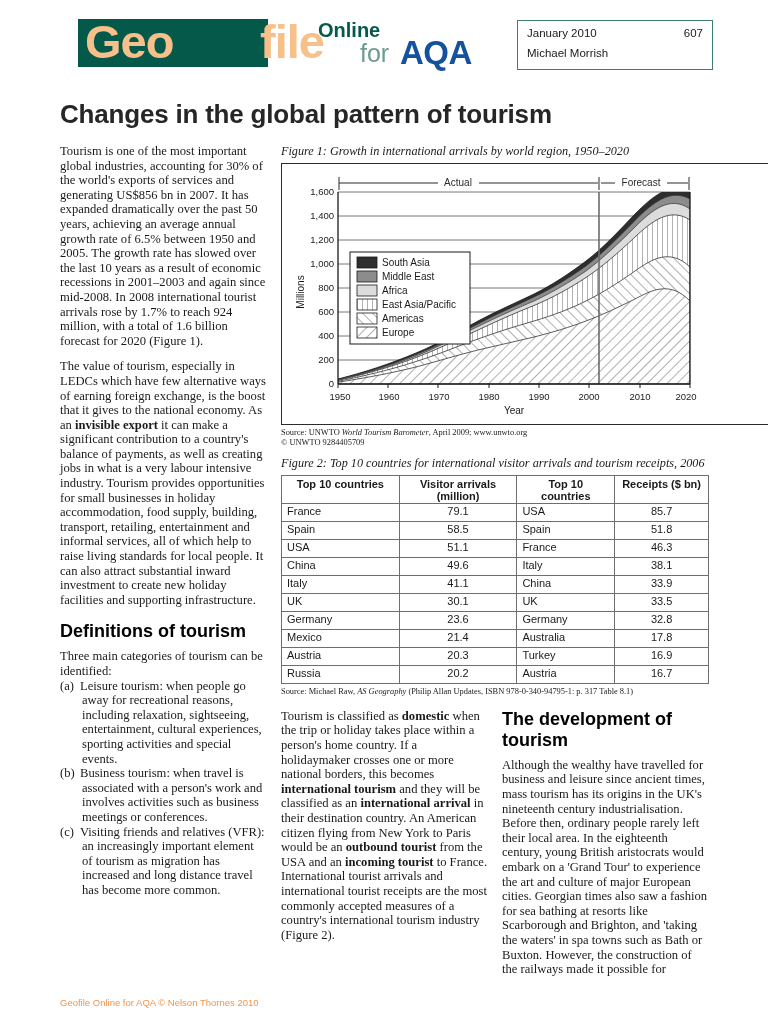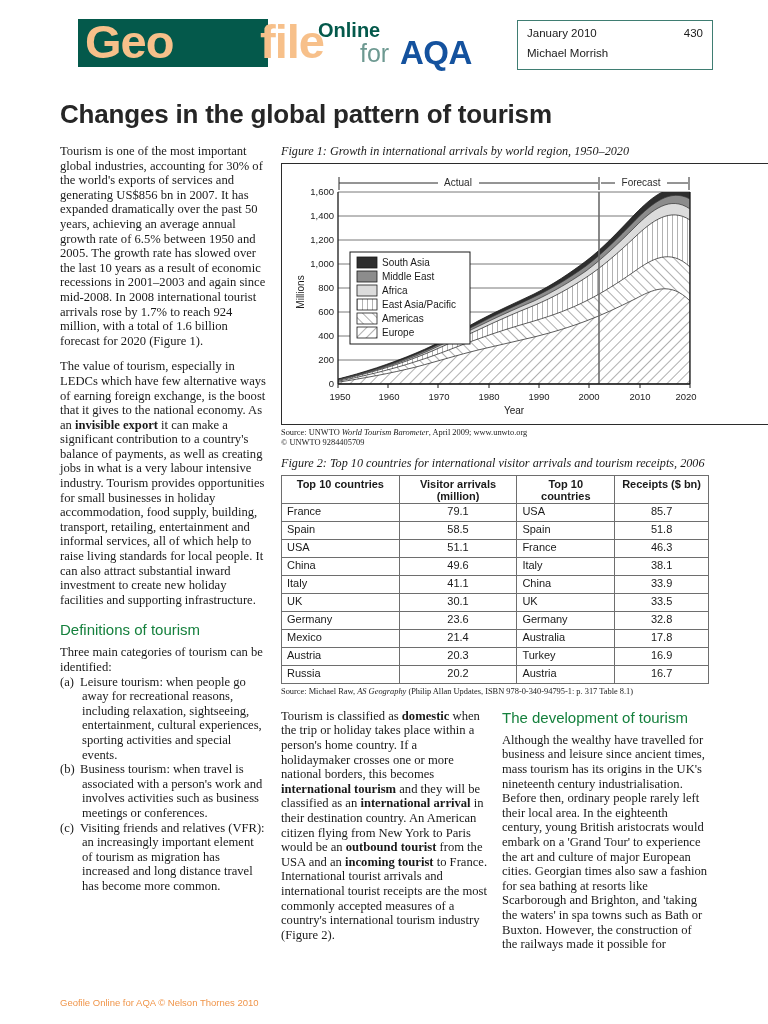--- a/index.html
+++ b/index.html
@@ -85,22 +85,22 @@
 
   p.body{
     font-size:12.6px;line-height:14.6px;
     margin:0 0 11px 0;
     text-align:left;
     font-family:"Liberation Serif", serif;
   }
   p.body.tight{margin-bottom:0;}
   h2.sect{
     font-family:"Liberation Sans", sans-serif;
-    font-size:15px;font-weight:normal;
-    color:#15803d;
+    font-size:18px;font-weight:bold;
+    color:#000000;
     margin:14px 0 7px 0;
   }
   ul.defs{list-style:none;margin:0;padding:0;}
   ul.defs li{
     font-size:12.6px;line-height:14.6px;
     padding-left:22px;text-indent:-22px;
     margin:0;
   }
   ul.defs li .lbl{display:inline-block;width:20px;text-indent:0;}
 
@@ -163,21 +163,21 @@
       <div class="logo-green-block"></div>
       <span class="logo-geo">Geo</span>
       <span class="logo-file">file</span>
       <span class="logo-online">Online</span>
       <span class="logo-for">for</span>
       <span class="logo-aqa">AQA</span>
     </div>
     <div class="headbox">
       <div class="row1">
         <span>January 2010</span>
-        <span>430</span>
+        <span>607</span>
       </div>
       <div class="row2">Michael Morrish</div>
     </div>
   </div>
 
   <h1 class="doc-title">Changes in the global pattern of tourism</h1>
 
   <div class="body-grid">
 
     <div class="col-left">

